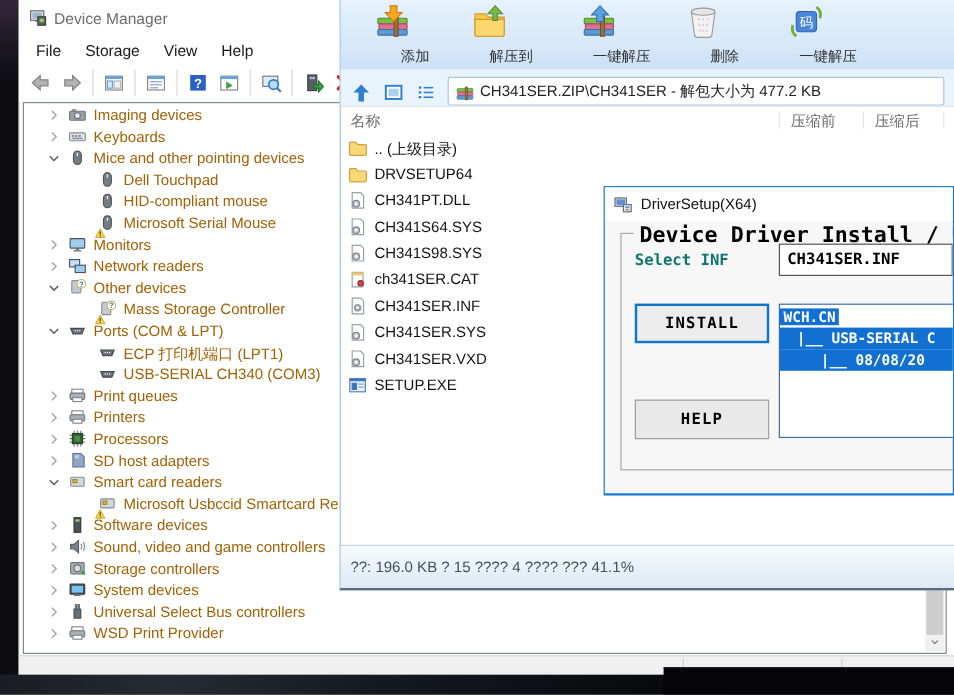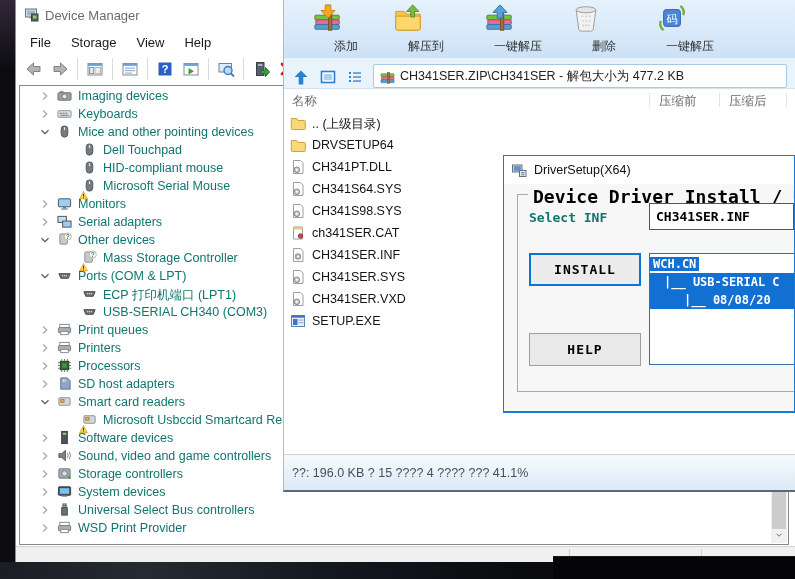--- a/index.html
+++ b/index.html
@@ -26,21 +26,21 @@
     display:flex;align-items:center;padding-left:5px;}
   .tbtn{width:20px;height:20px;margin:0 3px;display:inline-flex;align-items:center;justify-content:center;}
   .tbtn svg{width:18px;height:18px;}
   .tsep{width:1px;height:22px;background:#dadada;margin:0 4px;}
   .dm-treepanel{position:absolute;left:3px;top:85px;width:770px;height:460px;background:#fff;
     border:1px solid #828790;box-sizing:border-box;}
   .dm-tree{position:absolute;left:0;top:0;right:17px;bottom:0;overflow:hidden;}
   .trow{position:absolute;left:0;height:18px;width:100%;}
   .trow .chev{position:absolute;top:2px;width:14px;height:14px;}
   .trow .ticon{position:absolute;top:1px;width:15px;height:15px;}
-  .trow .tlabel{position:absolute;top:2px;font-size:12.5px;color:#0f766e;white-space:nowrap;}
+  .trow .tlabel{position:absolute;top:2px;font-size:12.5px;color:#a16207;white-space:nowrap;}
   .trow .chev svg,.trow .ticon svg{width:100%;height:100%;}
   .lv0 .chev{left:18px;} .lv0 .ticon{left:37px;} .lv0 .tlabel{left:58px;}
   .lv1 .ticon{left:62px;} .lv1 .tlabel{left:83px;}
   .warn{position:absolute;left:-3px;bottom:-2px;width:9px;height:9px;}
   .warn svg{width:100%;height:100%;}
   .dm-scroll{position:absolute;right:1px;top:1px;bottom:1px;width:16px;background:#f0f0f0;}
   .dm-scroll .btn{position:absolute;left:0;width:16px;height:16px;display:flex;align-items:center;justify-content:center;}
   .dm-scroll .btn svg{width:10px;height:10px;}
   .dm-scroll .up{top:0;} .dm-scroll .down{bottom:0;}
   .dm-thumb{position:absolute;left:1px;top:398px;width:14px;height:44px;background:#cdcdcd;}
@@ -280,21 +280,21 @@
             <span class="tlabel">Monitors</span>
           </div>
           <div class="trow lv0" style="top:127px">
             <span class="chev"><svg viewBox="0 0 16 16">
                 <path d="M6 4l4 4-4 4" fill="none" stroke="#a6a6a6" stroke-width="1.4"></path>
               </svg></span>
             <span class="ticon"><svg viewBox="0 0 16 16">
                 <rect x="1" y="2.5" width="9" height="6.5" fill="#bfe0f7" stroke="#4a5058"></rect>
                 <rect x="6" y="7.5" width="9" height="6.5" fill="#9fcdf0" stroke="#4a5058"></rect>
               </svg></span>
-            <span class="tlabel">Serial adapters</span>
+            <span class="tlabel">Network readers</span>
           </div>
           <div class="trow lv0" style="top:145px">
             <span class="chev"><svg viewBox="0 0 16 16">
                 <path d="M4 6l4 4 4-4" fill="none" stroke="#5a5a5a" stroke-width="1.4"></path>
               </svg></span>
             <span class="ticon"><svg viewBox="0 0 16 16">
                 <rect x="3" y="2" width="8" height="11" rx="1" fill="#c6cad0" stroke="#8a9098"></rect>
                 <circle cx="11.5" cy="4.8" r="3.8" fill="#fff" stroke="#c9b45a"></circle>
                 <text x="11.5" y="7.3" font-size="7" text-anchor="middle" fill="#2f6fb0" font-weight="bold">?</text>
               </svg></span>

